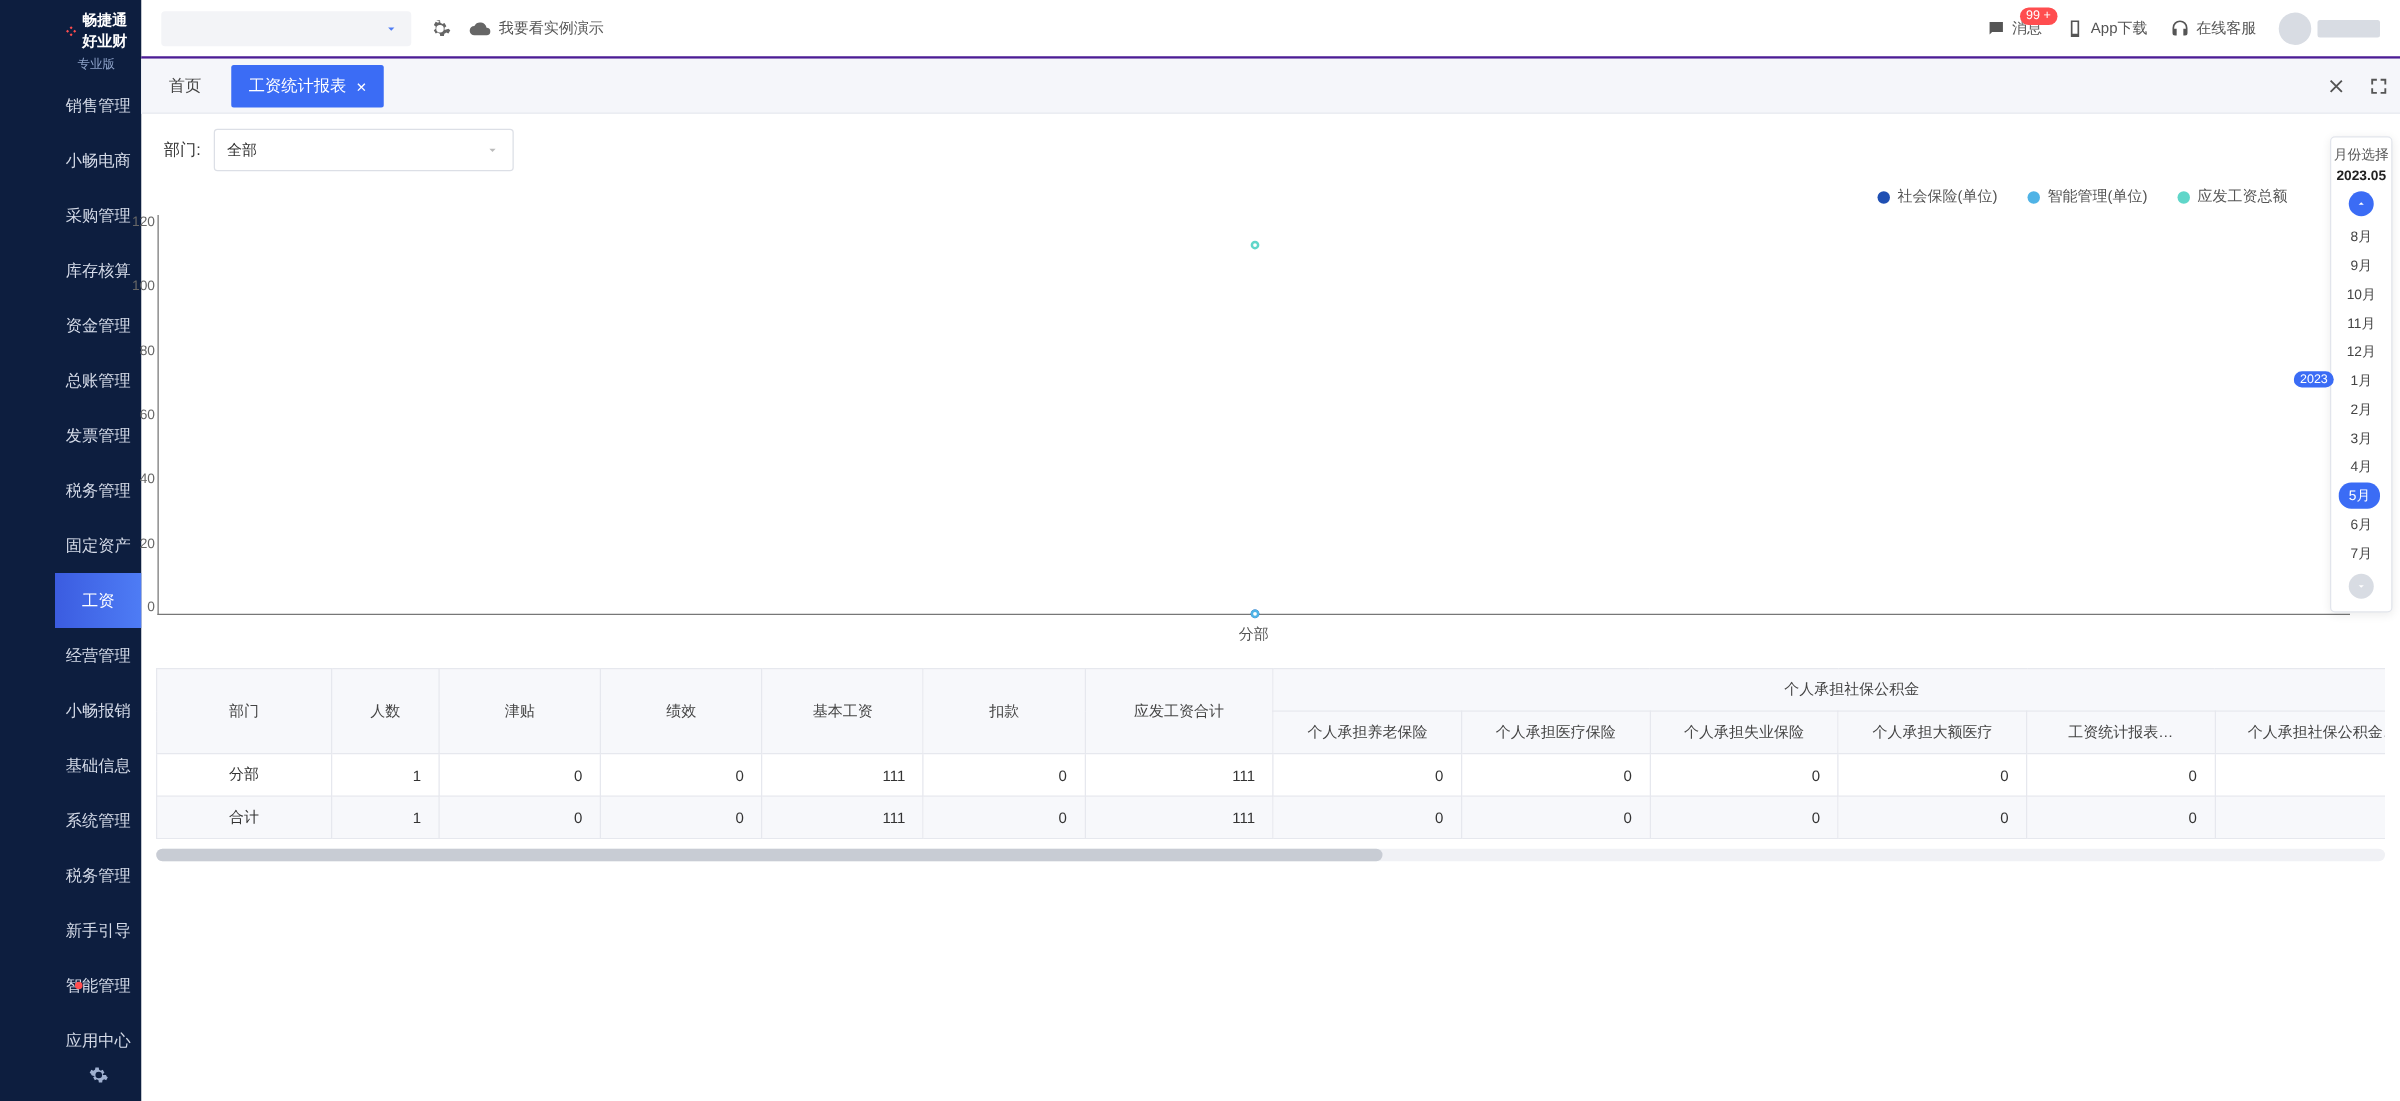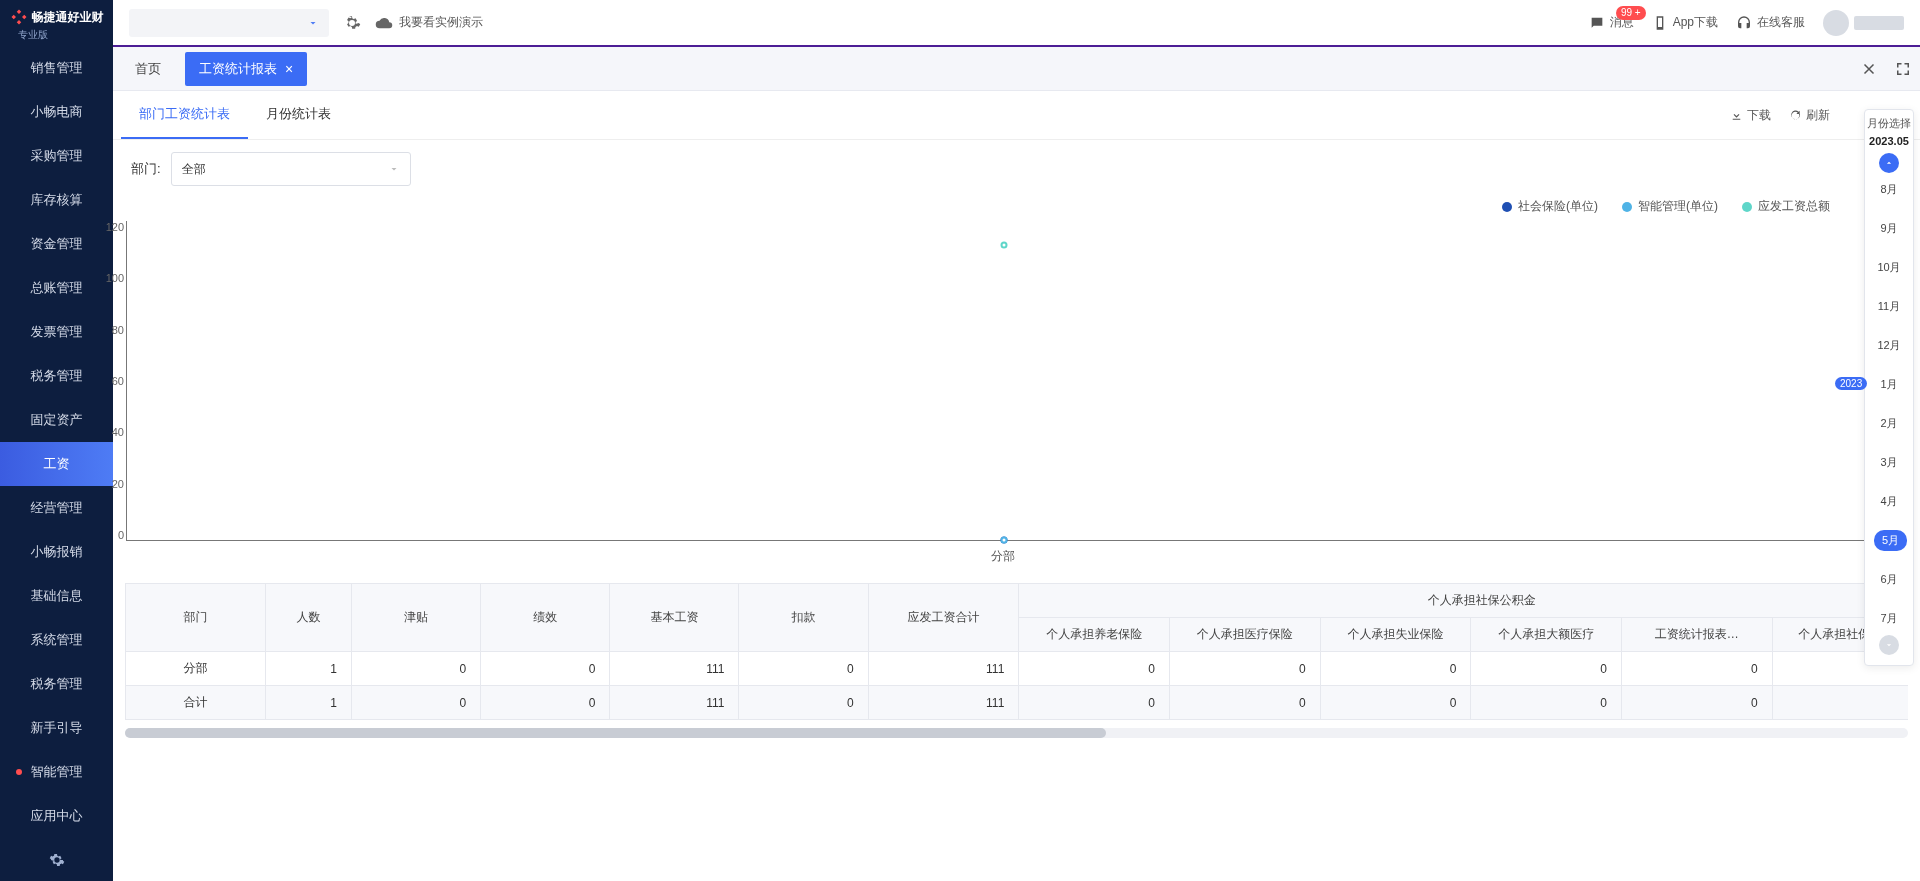--- a/index.html
+++ b/index.html
@@ -1,20 +1,20 @@
 <!DOCTYPE html>
 <html><head>
 <meta charset="utf-8">
 <style>
 * { margin: 0; padding: 0; box-sizing: border-box; }
 body { font-family: "Microsoft YaHei", Arial, sans-serif; font-size: 12px; color: #333; background: #fff; overflow: hidden; }
 .app { display: flex; width: 1920px; height: 881px; }
 
 
-.sidebar { width: 113px; background: #0d1e3f; color: #fff; display: flex; flex-direction: column; }
+.sidebar { width: 113px; background: #0d1e3f; color: #fff; display: flex; flex-direction: column; padding-left: 44px; }
 .logo-area { padding: 8px 8px 4px; display: flex; flex-direction: column; align-items: center; gap: 2px; }
 .logo-row { display: flex; align-items: center; gap: 4px; }
 .logo-icon { width: 18px; height: 18px; }
 .logo-text { font-size: 12px; font-weight: bold; }
 .logo-sub { font-size: 10px; color: #8da2c8; align-self: flex-start; margin-left: 10px; }
 .menu { flex: 1; overflow-y: auto; }
 .menu-item { padding: 13px 0; text-align: center; font-size: 13px; color: #d5dbe8; cursor: pointer; position: relative; }
 .menu-item.active { background: linear-gradient(90deg,#3b5ce0,#4e7cf5); color: #fff; }
 .menu-item .dot { position: absolute; left: 16px; top: 50%; transform: translateY(-50%); width: 6px; height: 6px; background: #ff4d4f; border-radius: 50%; }
 .sidebar-footer { padding: 10px 0; text-align: center; }
@@ -196,41 +196,20 @@
       <svg class="tabs-action" viewBox="0 0 24 24">
           <path d="M18 6L6 18M6 6l12 12" stroke="#555" stroke-width="2" fill="none"></path>
         </svg>
       <svg class="tabs-action" viewBox="0 0 24 24">
           <path d="M4 4h6v2H6v4H4V4zm10 0h6v6h-2V6h-4V4zM4 14h2v4h4v2H4v-6zm14 0h2v6h-6v-2h4v-4z"></path>
         </svg>
     </div>
 
     <div class="content">
 
-      <div class="subtab-row">
-        <div class="subtabs">
-          <div class="subtab active">部门工资统计表</div>
-          <div class="subtab">月份统计表</div>
-        </div>
-        <div class="subtab-spacer"></div>
-        <div class="subtab-actions">
-          <div class="sa">
-            <svg viewBox="0 0 24 24">
-                <path d="M12 3v10l4-4 1.4 1.4L12 16 6.6 10.4 8 9l4 4V3h0zM5 18h14v2H5z"></path>
-              </svg>
-            <span>下载</span>
-          </div>
-          <div class="sa">
-            <svg viewBox="0 0 24 24">
-                <path d="M12 5a7 7 0 106.3 4H20a8 8 0 11-2.3-4l2-2v6h-6l2.4-2.4A6 6 0 0012 5z"></path>
-              </svg>
-            <span>刷新</span>
-          </div>
-        </div>
-      </div>
 
       <div class="filters">
         <span class="filter-label">部门:</span>
         <div class="select">
           <span>全部</span>
           <svg viewBox="0 0 24 24">
               <path d="M7 10l5 5 5-5z"></path>
             </svg>
         </div>
       </div>
@@ -345,21 +324,21 @@
         </div>
 
       <div class="month-panel">
         <div class="mp-title">月份选择</div>
         <div class="mp-year">2023.05</div>
         <div class="mp-ctrl">
             <svg viewBox="0 0 24 24">
               <path d="M7 14l5-5 5 5z"></path>
             </svg>
           </div>
-        <div id="mp-list" style="position:relative;width:100%;display:flex;flex-direction:column;align-items:flex-end;gap:18px">
+        <div id="mp-list" style="position:relative;width:100%;display:flex;flex-direction:column;align-items:flex-start;gap:2px">
             <div class="mp-item">8月</div>
             <div class="mp-item">9月</div>
             <div class="mp-item">10月</div>
             <div class="mp-item">11月</div>
             <div class="mp-item">12月</div>
             <div class="mp-item" style="position: relative;">1月<span class="mp-year-badge">2023</span></div>
             <div class="mp-item">2月</div>
             <div class="mp-item">3月</div>
             <div class="mp-item">4月</div>
             <div class="mp-item active">5月</div>

